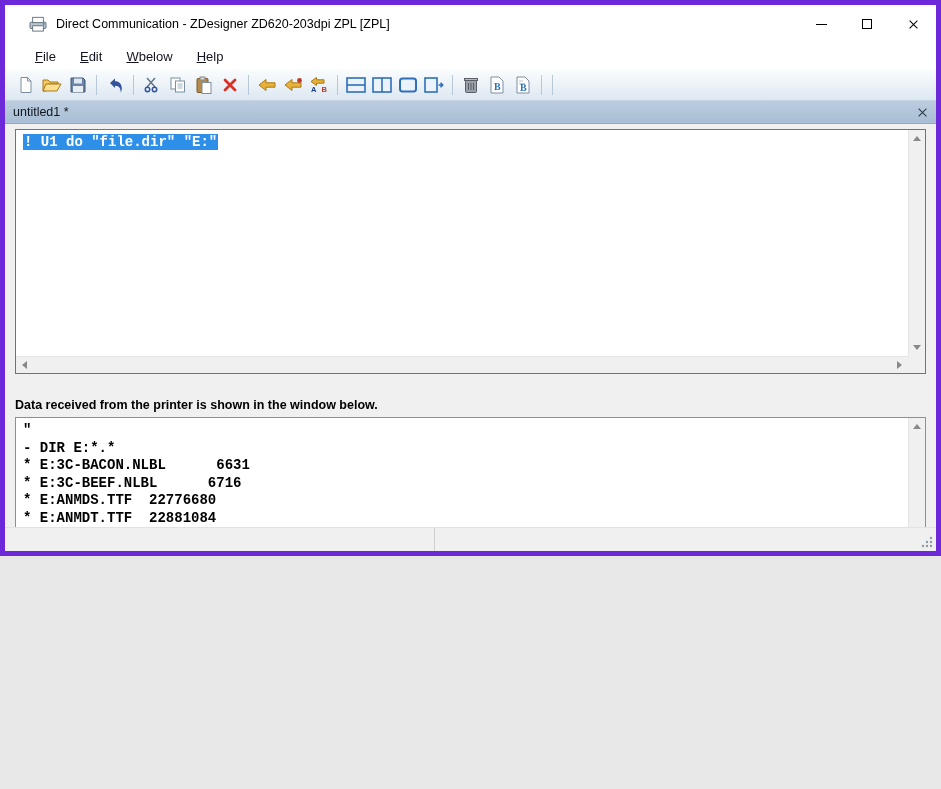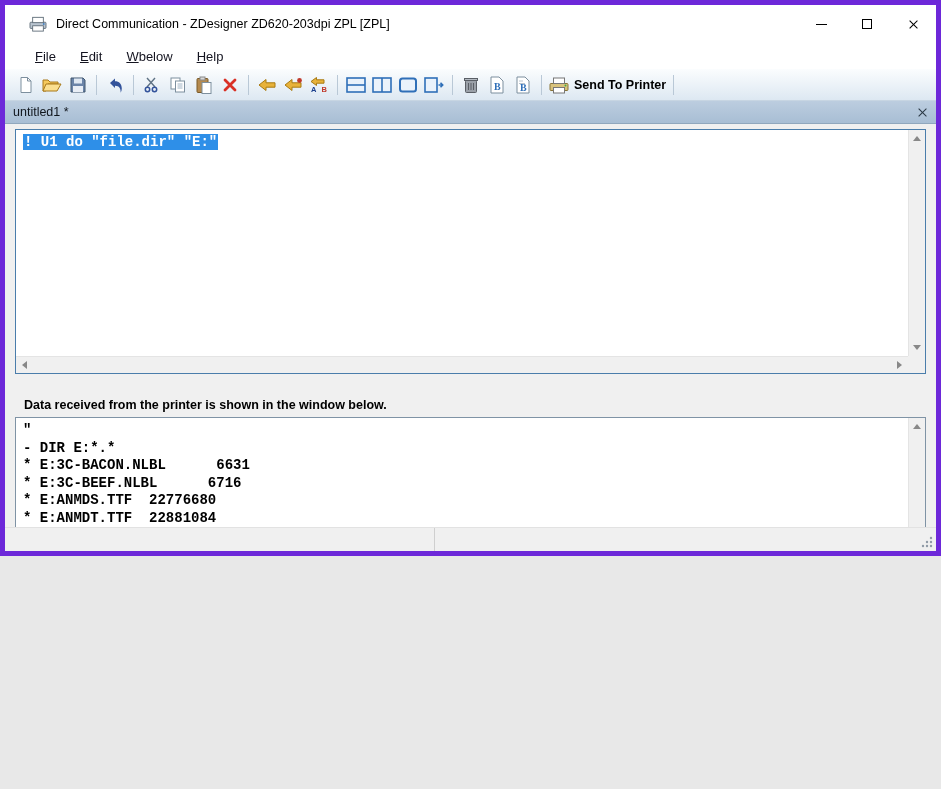--- a/index.html
+++ b/index.html
@@ -58,21 +58,21 @@
              display:flex; flex-direction:column; justify-content:space-between; align-items:center; }
   .hscroll { grid-column:1; grid-row:2; background:#f0f0f0; border-top:1px solid #e4e4e4;
              display:flex; justify-content:space-between; align-items:center; }
   .corner  { grid-column:2; grid-row:2; background:#f0f0f0; }
   .arr { width:17px; height:17px; display:flex; align-items:center; justify-content:center; }
   .arr.up::before    { content:""; border-left:4px solid transparent; border-right:4px solid transparent; border-bottom:5px solid #888; }
   .arr.down::before  { content:""; border-left:4px solid transparent; border-right:4px solid transparent; border-top:5px solid #888; }
   .arr.left::before  { content:""; border-top:4px solid transparent; border-bottom:4px solid transparent; border-right:5px solid #888; }
   .arr.right::before { content:""; border-top:4px solid transparent; border-bottom:4px solid transparent; border-left:5px solid #888; }
 
-  .received-label { margin:24px 2px 5px 9px; font-size:12.5px; font-weight:bold; color:#000; }
+  .received-label { margin:24px 2px 5px 0; font-size:12.5px; font-weight:bold; color:#000; }
 
   
   .statusbar { height:24px; flex:0 0 auto; background:#f0f0f0; border-top:1px solid #e2e2e2;
                display:flex; position:relative; }
   .status-left  { width:430px; border-right:1px solid #cfcfcf; }
   .status-right { flex:1; }
   .grip { position:absolute; right:2px; bottom:2px; }
 </style>
 </head>
 <body>
@@ -268,31 +268,20 @@
       <svg width="16" height="18">
             <path d="M2 1h8l4 4v12H2z" fill="#fff" stroke="#7d8f9e"></path>
             <path d="M4 5h4M4 7.5h6" stroke="#b9c4cf"></path>
             <text x="5" y="15" font-size="10" font-weight="bold" fill="#2f6fb8" font-family="Liberation Serif,serif">B</text>
           </svg>
         </span>
       </div>
 
     <span class="tsep"></span>
 
-    <div class="tbtn">
-      <span class="ticon">
-        <svg width="20" height="18">
-            <rect x="1" y="7.5" width="18" height="7" rx="1" fill="#d9c37c" stroke="#8a7437"></rect>
-            <rect x="4.5" y="2" width="11" height="5.5" fill="#fff" stroke="#777"></rect>
-            <rect x="4.5" y="11.5" width="11" height="5.5" fill="#fff" stroke="#777"></rect>
-            <circle cx="16.5" cy="9.5" r="1" fill="#44aa44"></circle>
-          </svg>
-      </span>
-      <span class="send-label">Send To Printer</span>
-    </div>
 
     <span class="tsep"></span>
   </div>
 
   <div class="tabstrip">
     <span class="tab-label">untitled1 *</span>
     <span class="tab-close">
         <span class="x-icon"></span>
       </span>
   </div>

